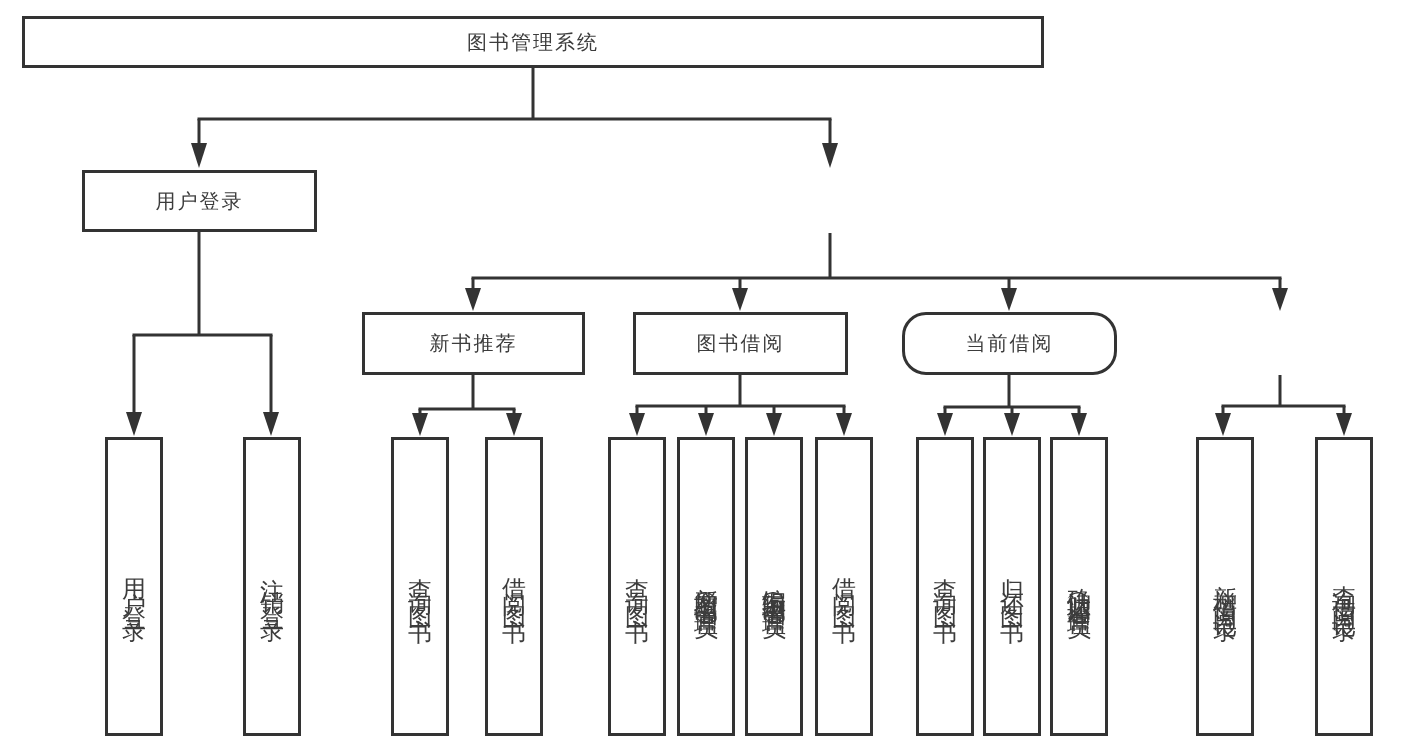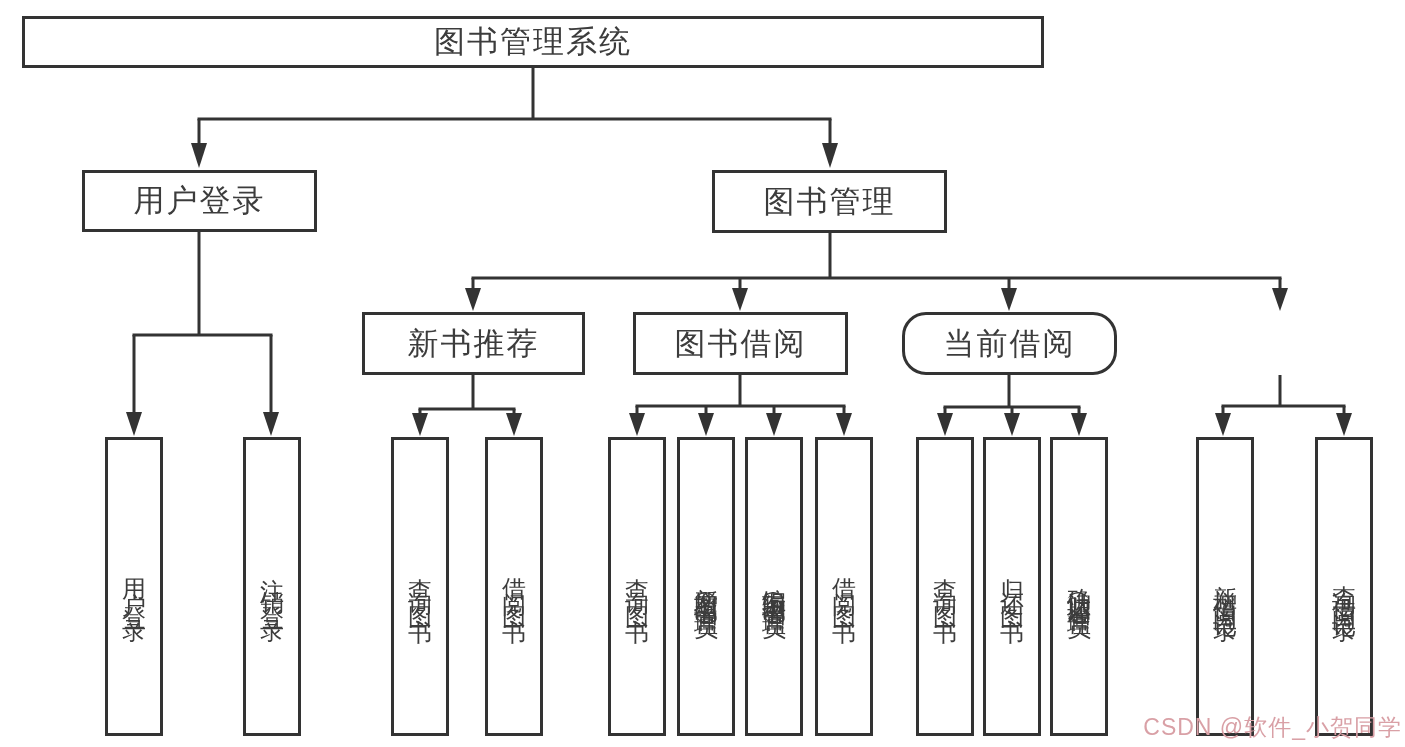--- a/index.html
+++ b/index.html
@@ -15,21 +15,21 @@
     position:absolute;
     background:#ffffff;
     border:3px solid #333333;
     box-sizing:border-box;
     display:flex;
     align-items:center;
     justify-content:center;
     color:#3c3c3c;
     z-index:2;
   }
-  .h-label{font-size:31px;letter-spacing:2px;}
+  .h-label{font-size:20px;letter-spacing:2px;}
   .v-box{
     writing-mode:vertical-rl;
     text-orientation:mixed;
     font-size:24px;
     line-height:1;
   }
   .ls4{letter-spacing:14px;}
   .ls6{letter-spacing:7px;}
   .ls9{letter-spacing:4px;}
 
@@ -133,23 +133,20 @@
     </g>
   </svg>
 
   <div class="box root-box">
     <span class="h-label">图书管理系统</span>
   </div>
 
   <div class="box user-login-box">
     <span class="h-label">用户登录</span>
   </div>
-  <div class="box book-mgmt-box">
-    <span class="h-label">图书管理</span>
-  </div>
 
   <div class="box row3 sec1">
     <span class="h-label">图书借阅</span>
   </div>
   <div class="box row3 sec0">
     <span class="h-label">新书推荐</span>
   </div>
   <div class="box row3 sec2">
     <span class="h-label">当前借阅</span>
   </div>
@@ -165,14 +162,13 @@
   <div class="box leaf v-box ls9 lf-g">编辑图书（管理员）</div>
   <div class="box leaf v-box ls4 lf-h">借阅图书</div>
 
   <div class="box leaf v-box ls4 lf-i">查询图书</div>
   <div class="box leaf v-box ls4 lf-j">归还图书</div>
   <div class="box leaf v-box ls9 lf-k">确认归还（管理员）</div>
 
   <div class="box leaf v-box ls6 lf-l">新增借阅记录</div>
   <div class="box leaf v-box ls6 lf-m">查询借阅记录</div>
 
-  <div id="watermark">CSDN @软件_小贺同学</div>
 </div>
 
 </body></html>

